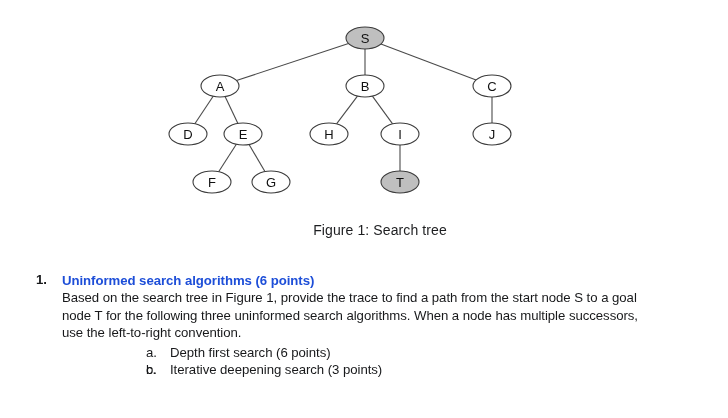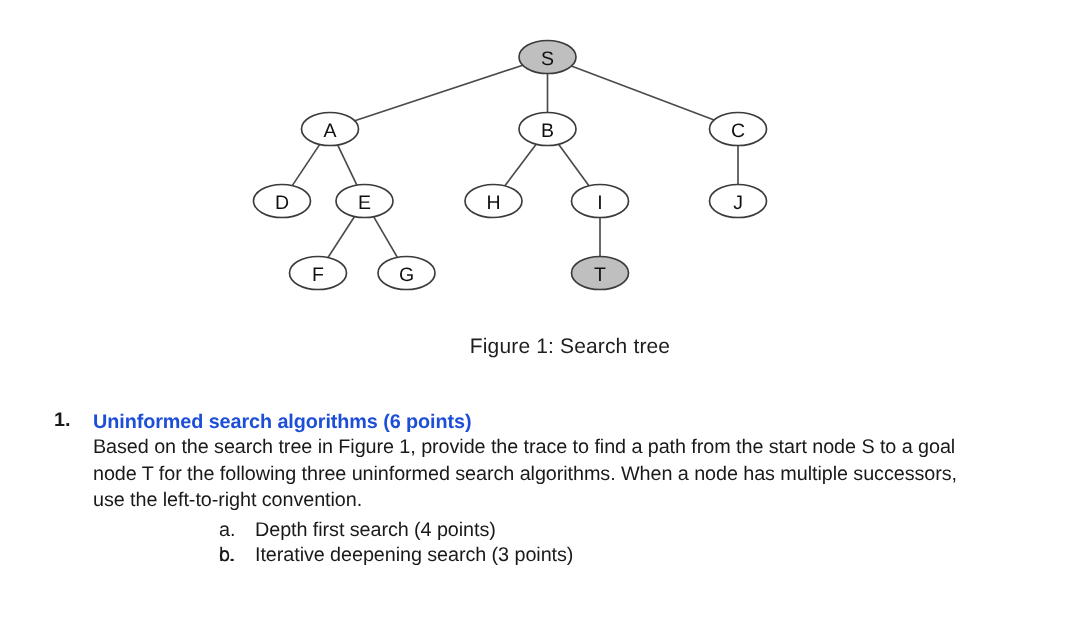--- a/index.html
+++ b/index.html
@@ -176,20 +176,20 @@
   <div id="figure-caption">Figure 1: Search tree</div>
 
   <div id="question-block">
     <div class="q-row">
       <span class="q-marker">1.</span>
       <div class="q-heading">Uninformed search algorithms (6 points)</div>
       <div class="q-body">
         <p>Based on the search tree in Figure 1, provide the trace to find a path from the start node S to a goal node T for the following three uninformed search algorithms. When a node has multiple successors, use the left-to-right convention.</p>
       </div>
       <div class="sub-list" id="sub-list">
-          <div class="sub-item"><span class="sub-marker">a.</span><span>Depth first search (4 points)</span></div>
+          <div class="sub-item"><span class="sub-marker">a.</span><span>Depth first search (6 points)</span></div>
           <div class="sub-item"><span class="sub-marker">b.</span></div>
           <div class="sub-item"><span class="sub-marker">c.</span><span>Iterative deepening search (3 points)</span></div>
         </div>
     </div>
   </div>
 
 </div>
 
 </body></html>

